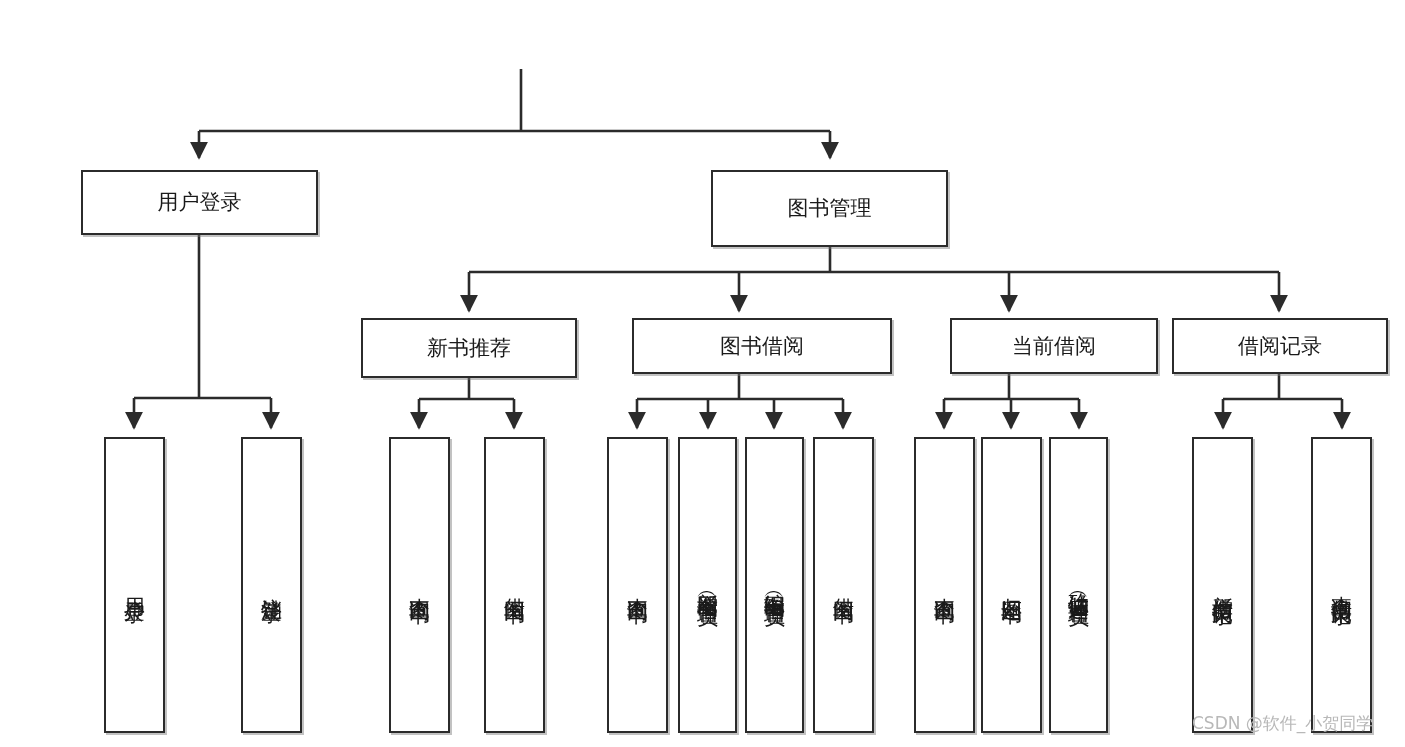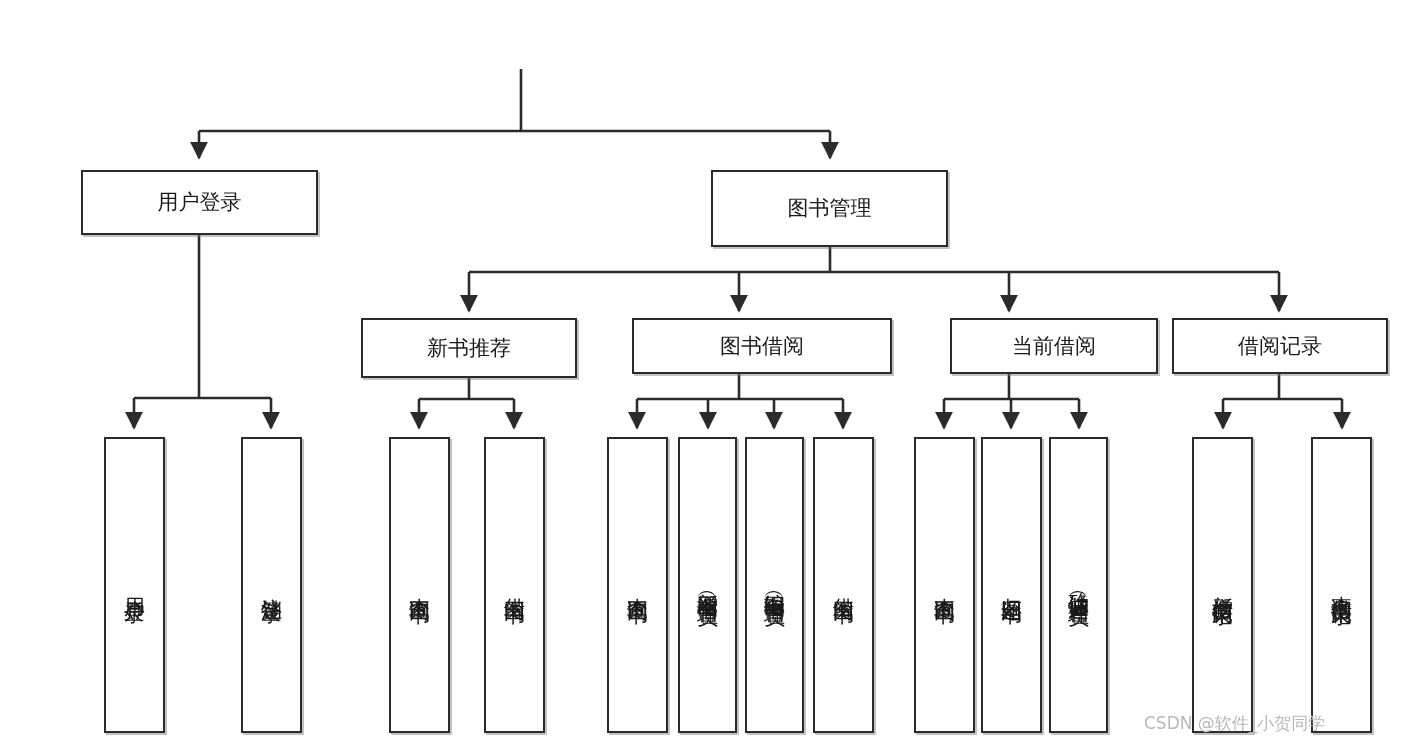--- a/index.html
+++ b/index.html
@@ -48,21 +48,21 @@
   .node.vertical .node-label {
     writing-mode: vertical-rl;
     text-orientation: upright;
     font-size: 21px;
     letter-spacing: 2px;
     line-height: 1.05;
   }
   .node.root .node-label { font-size: 22px; }
   .watermark {
     position: absolute;
-    left: 1144px;
+    left: 1192px;
     top: 712px;
     font-size: 17px;
     color: #b8b8b8;
     white-space: nowrap;
     font-family: "DejaVu Sans", "Liberation Sans", sans-serif;
   }
 </style>
 </head>
 <body>
 

